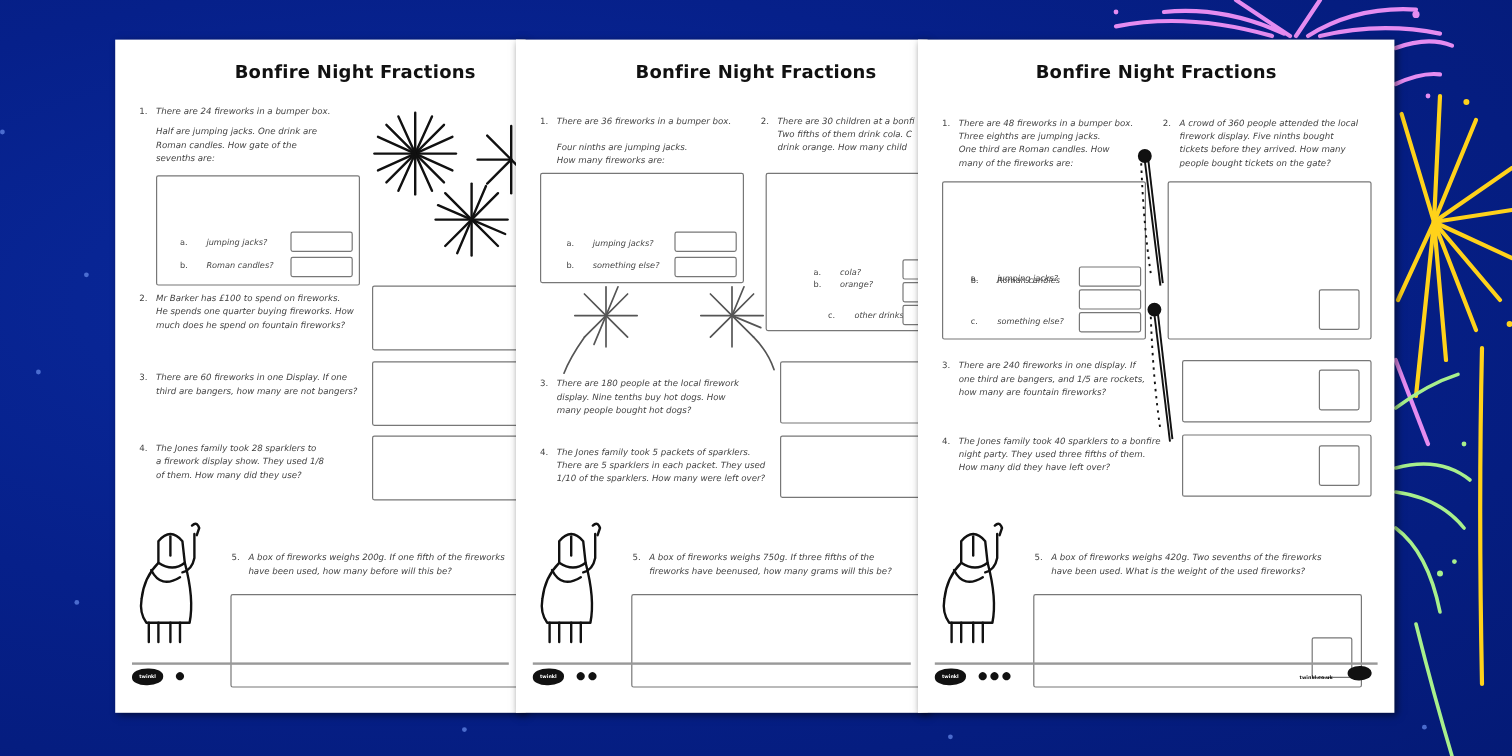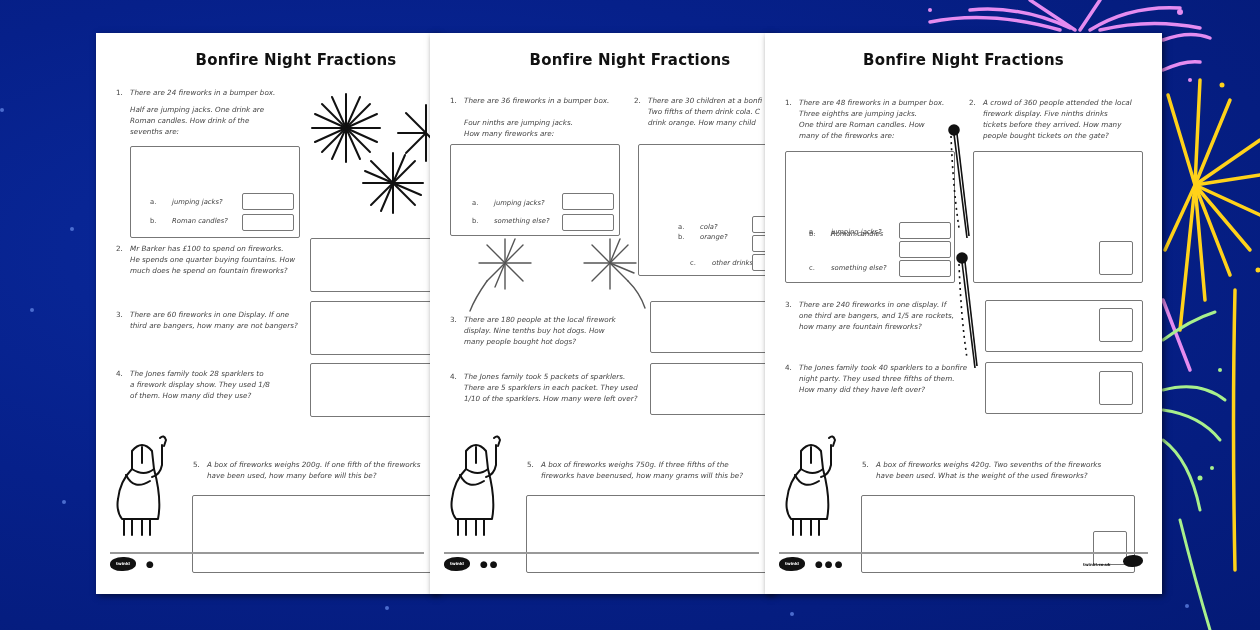--- a/index.html
+++ b/index.html
@@ -149,33 +149,33 @@
           <line x1="0" y1="0" x2="0" y2="28"></line>
           <line x1="0" y1="0" x2="20" y2="20"></line>
       </g>
     </g>
   </svg>
 
   <div class="q" style="left:34px;top:54px;width:175px;">
     <span class="num">1.</span>
     <div>There are 24 fireworks in a bumper box.</div>
     <div style="margin-top:6px">Half are jumping jacks. One drink are</div>
-    <div>Roman candles. How drink of the</div>
+    <div>Roman candles. How gate of the</div>
     <div>sevenths are:</div>
   </div>
   <div class="box" style="left:34px;top:113px;width:170px;height:92px;"></div>
   <div class="sub" style="left:54px;top:165px;"><span class="l">a.</span><span>jumping jacks?</span></div>
   <div class="ansbox" style="left:146px;top:160px;width:52px;height:17px;"></div>
   <div class="sub" style="left:54px;top:184px;"><span class="l">b.</span><span>Roman candles?</span></div>
   <div class="ansbox" style="left:146px;top:181px;width:52px;height:17px;"></div>
 
   <div class="q" style="left:34px;top:210px;width:190px;">
     <span class="num">2.</span>
     <div>Mr Barker has £100 to spend on fireworks.</div>
-    <div>He spends one quarter buying fountains. How</div>
+    <div>He spends one quarter buying fireworks. How</div>
     <div>much does he spend on fountain fireworks?</div>
   </div>
   <div class="box" style="left:214px;top:205px;width:130px;height:54px;"></div>
 
   <div class="q" style="left:34px;top:276px;width:185px;">
     <span class="num">3.</span>
     <div>There are 60 fireworks in one Display. If one</div>
     <div>third are bangers, how many are not bangers?</div>
   </div>
   <div class="box" style="left:214px;top:268px;width:130px;height:54px;"></div>
@@ -334,21 +334,21 @@
   <div class="sub" style="left:44px;top:195px;"><span class="l">a.</span><span>jumping jacks?</span></div>
   <div class="ansbox" style="left:134px;top:189px;width:52px;height:17px;"></div>
   <div class="sub" style="left:44px;top:197px;"><span class="l">b.</span><span>Roman candles</span></div>
   <div class="ansbox" style="left:134px;top:208px;width:52px;height:17px;"></div>
   <div class="sub" style="left:44px;top:231px;"><span class="l">c.</span><span>something else?</span></div>
   <div class="ansbox" style="left:134px;top:227px;width:52px;height:17px;"></div>
 
   <div class="q" style="left:218px;top:64px;width:170px;">
     <span class="num">2.</span>
     <div>A crowd of 360 people attended the local</div>
-    <div>firework display. Five ninths drinks</div>
+    <div>firework display. Five ninths bought</div>
     <div>tickets before they arrived. How many</div>
     <div>people bought tickets on the gate?</div>
   </div>
   <div class="box" style="left:208px;top:118px;width:170px;height:132px;"></div>
   <div class="ansbox" style="left:334px;top:208px;width:34px;height:34px;"></div>
 
   <svg class="burst" style="left:180px;top:85px;" width="40" height="260" viewBox="0 0 40 260">
     <g stroke="#111" stroke-width="1.6" fill="none">
       <circle cx="9" cy="12" r="5" fill="#111"></circle>
       <path d="M9 16 L22 120"></path>

